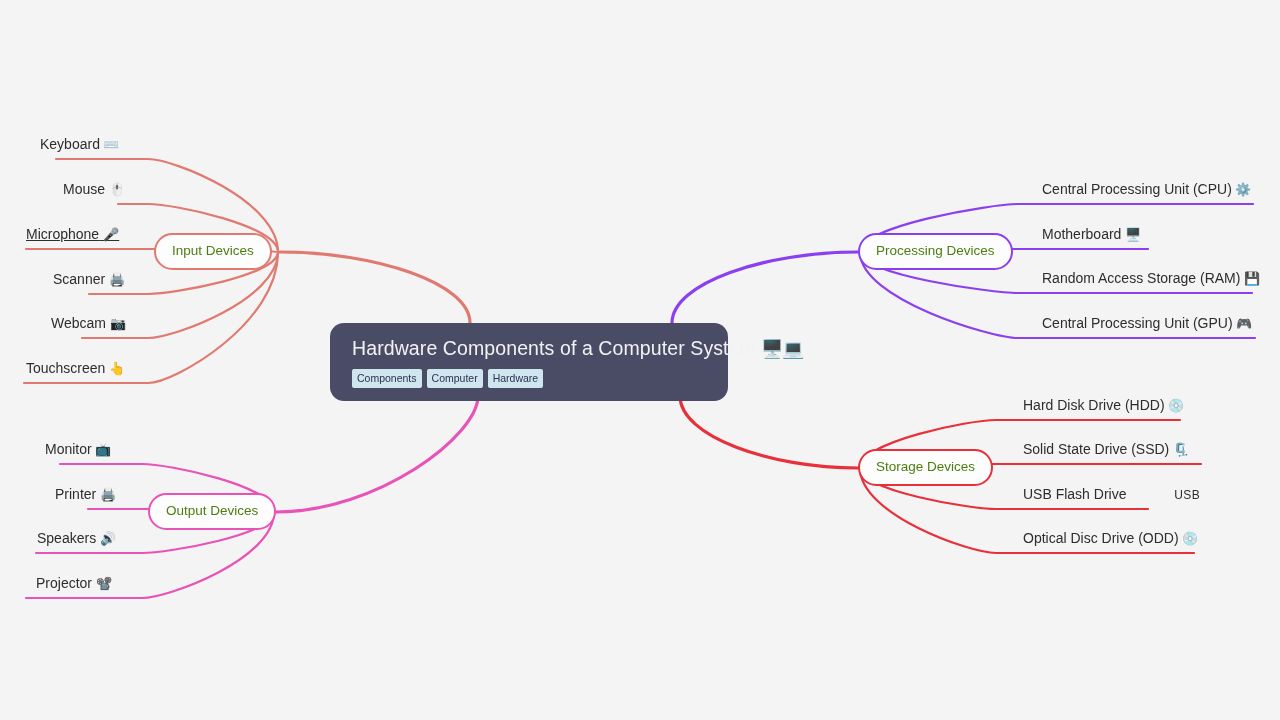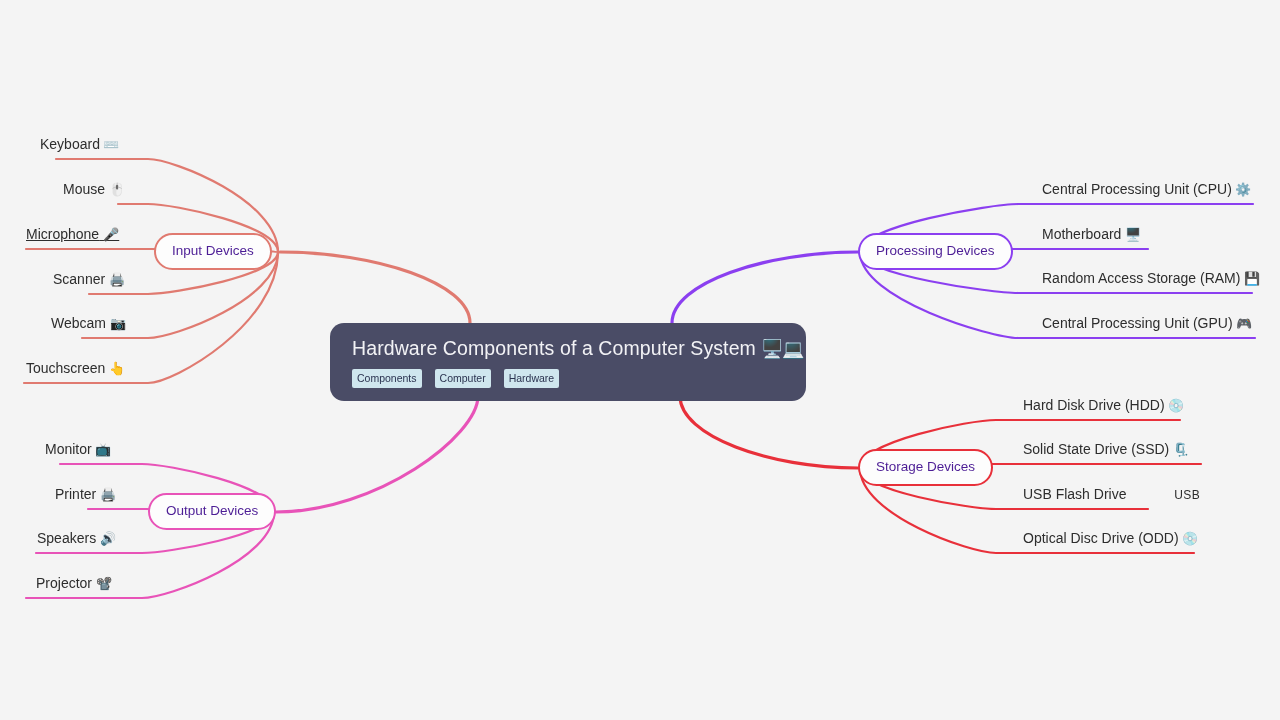--- a/index.html
+++ b/index.html
@@ -31,62 +31,62 @@
   svg.links path {
     fill: none;
     stroke-linecap: round;
   }
 
   
   .root-node {
     position: absolute;
     left: 330px;
     top: 323px;
-    width: 476px;
+    width: 398px;
     box-sizing: border-box;
     background: #4a4c66;
     border-radius: 14px;
     padding: 14px 20px 13px 22px;
   }
   .root-title {
     color: #f2f2f5;
     font-size: 19.5px;
     font-weight: 400;
     letter-spacing: .1px;
     line-height: 1.15;
     white-space: nowrap;
   }
   .root-title .emoji {
     font-size: 18px;
     letter-spacing: -1px;
   }
   .root-tags {
     margin-top: 9px;
     display: flex;
-    gap: 13px;
+    gap: 5px;
   }
   .tag {
     background: #cfe6ee;
     color: #2b3350;
     font-size: 10.5px;
     line-height: 1;
     padding: 4px 5px 5px 5px;
     border-radius: 2px;
     white-space: nowrap;
   }
 
   
   .branch {
     position: absolute;
     background: #fdfdfd;
     border: 2.2px solid #888;
     border-radius: 22px;
     padding: 9px 16px 10px 16px;
     font-size: 13.5px;
-    color: #4c1d95;
+    color: #4d7c0f;
     white-space: nowrap;
     line-height: 1;
   }
 
   
   .leaf {
     position: absolute;
     font-size: 14px;
     color: #2d2d2d;
     white-space: nowrap;

